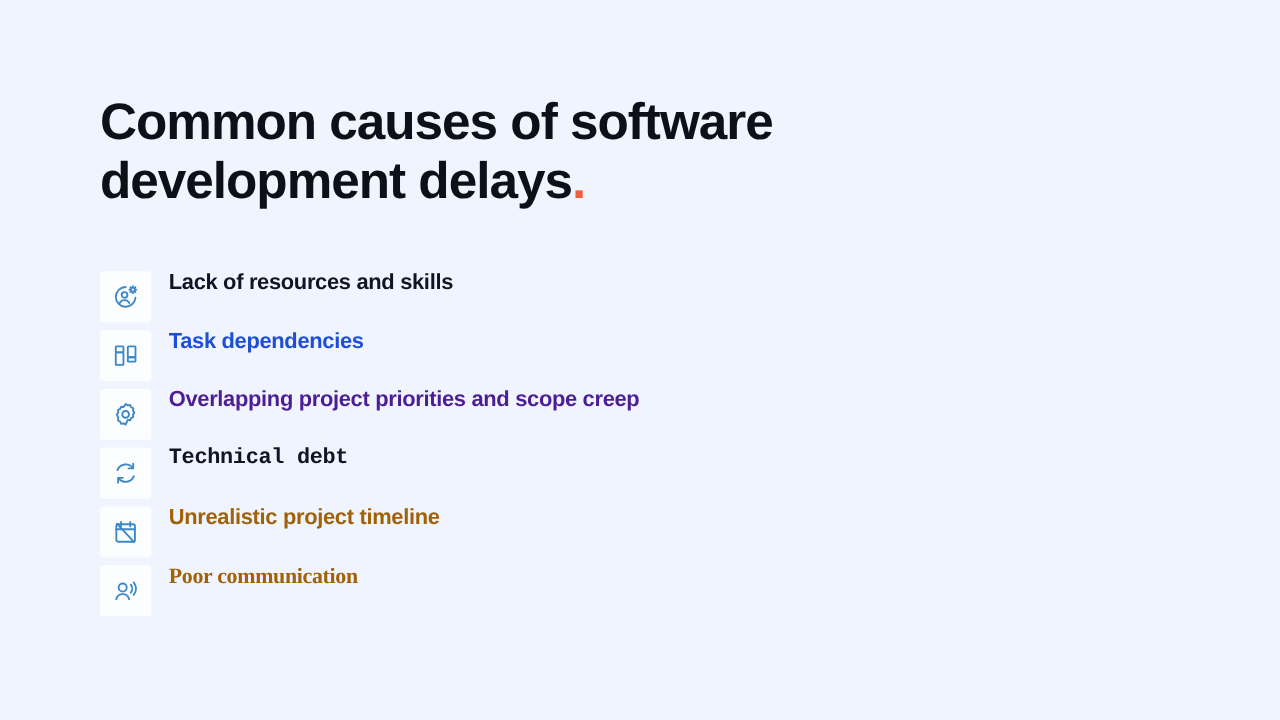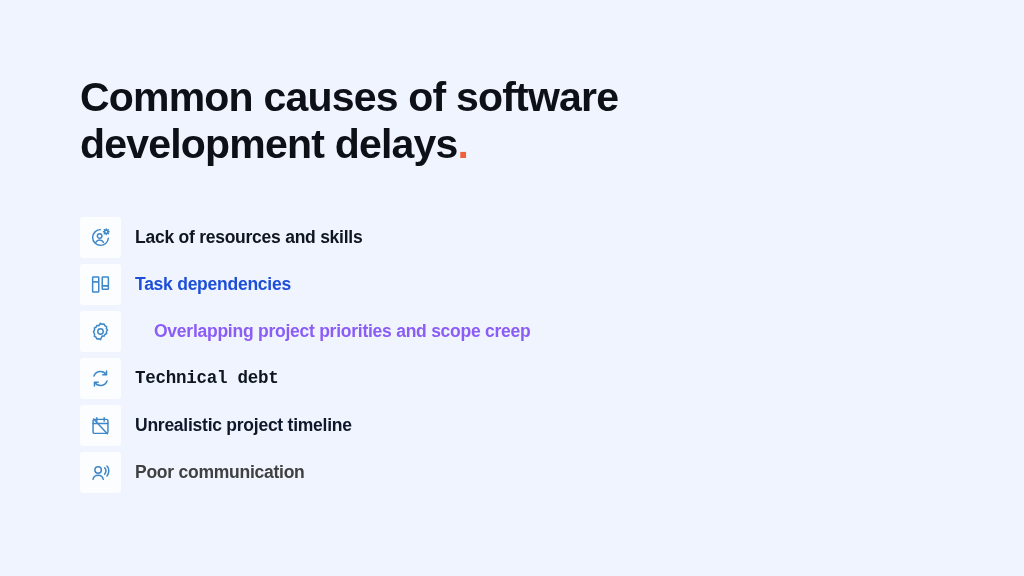--- a/index.html
+++ b/index.html
@@ -54,21 +54,21 @@
     margin: 0;
     padding: 0;
     list-style: none;
     display: flex;
     flex-direction: column;
     row-gap: 6px;
   }
 
   .cause-item {
     display: flex;
-    align-items: center;
+    align-items: flex-start;
     column-gap: 14px;
     height: 41px;
   }
 
   .icon-tile {
     flex: 0 0 auto;
     width: 41px;
     height: 41px;
     background: #fbfdff;
     border-radius: 3px;
@@ -138,21 +138,21 @@
       <span class="cause-label" style="color: #1d4ed8;">Task dependencies</span>
     </li>
 
     <li class="cause-item">
       <span class="icon-tile" style="background: rgb(251, 253, 255);">
         <svg viewBox="0 0 24 24" aria-hidden="true">
           <circle class="st" cx="12" cy="12" r="3.1" style="stroke: rgb(63, 136, 200);"></circle>
           <path class="st" d="M12 2.6l1.9 1.2 2.2-.4.9 2 2 1-.3 2.2 1.3 1.8-1.3 1.8.3 2.2-2 1-.9 2-2.2-.4L12 21.4l-1.9-1.2-2.2.4-.9-2-2-1 .3-2.2L4 12l1.3-1.8-.3-2.2 2-1 .9-2 2.2.4z" style="stroke: rgb(63, 136, 200);"></path>
         </svg>
       </span>
-      <span class="cause-label" style="color: #8b5cf6; margin-left: 19px;">Overlapping project priorities and scope creep</span>
+      <span class="cause-label" style="color: #4c1d95;">Overlapping project priorities and scope creep</span>
     </li>
 
     <li class="cause-item">
       <span class="icon-tile" style="background: rgb(251, 253, 255);">
         <svg viewBox="0 0 24 24" aria-hidden="true">
           <path class="st" d="M4.5 9.2A8 8 0 0 1 18.5 7.4" style="stroke: rgb(63, 136, 200);"></path>
           <path class="st" d="M19.5 14.8A8 8 0 0 1 5.5 16.6" style="stroke: rgb(63, 136, 200);"></path>
           <path class="st" d="M18.9 3.3v4.3h-4.3" style="stroke: rgb(63, 136, 200);"></path>
           <path class="st" d="M5.1 20.7v-4.3h4.3" style="stroke: rgb(63, 136, 200);"></path>
         </svg>
@@ -162,29 +162,29 @@
 
     <li class="cause-item">
       <span class="icon-tile" style="background: rgb(251, 253, 255);">
         <svg viewBox="0 0 24 24" aria-hidden="true">
           <rect class="st" x="3.5" y="5" width="17" height="16" rx="1.6" style="stroke: rgb(63, 136, 200);"></rect>
           <path class="st" d="M3.5 9.6h17" style="stroke: rgb(63, 136, 200);"></path>
           <path class="st" d="M7.8 3v4M16.2 3v4" style="stroke: rgb(63, 136, 200);"></path>
           <path class="st" d="M4.2 4.6l15.6 16.8" style="stroke: rgb(63, 136, 200);"></path>
         </svg>
       </span>
-      <span class="cause-label" style="color: #0f172a;">Unrealistic project timeline</span>
+      <span class="cause-label" style="color: #a16207;">Unrealistic project timeline</span>
     </li>
 
     <li class="cause-item">
       <span class="icon-tile" style="background: rgb(251, 253, 255);">
         <svg viewBox="0 0 24 24" aria-hidden="true">
           <circle class="st" cx="9.3" cy="9.2" r="3.7" style="stroke: rgb(63, 136, 200);"></circle>
           <path class="st" d="M3.4 19.8a6.1 6.1 0 0 1 11.8 0" style="stroke: rgb(63, 136, 200);"></path>
           <path class="st" d="M16.7 6.6a5.6 5.6 0 0 1 0 7.3" style="stroke: rgb(63, 136, 200);"></path>
           <path class="st" d="M19.4 4.6a8.6 8.6 0 0 1 0 11.3" style="stroke: rgb(63, 136, 200);"></path>
         </svg>
       </span>
-      <span class="cause-label" style="color: #404040;">Poor communication</span>
+      <span class="cause-label" style="color: #a16207; font-family: Liberation Serif, serif;">Poor communication</span>
     </li>
 
   </ul>
 </div>
 
 </body></html>

